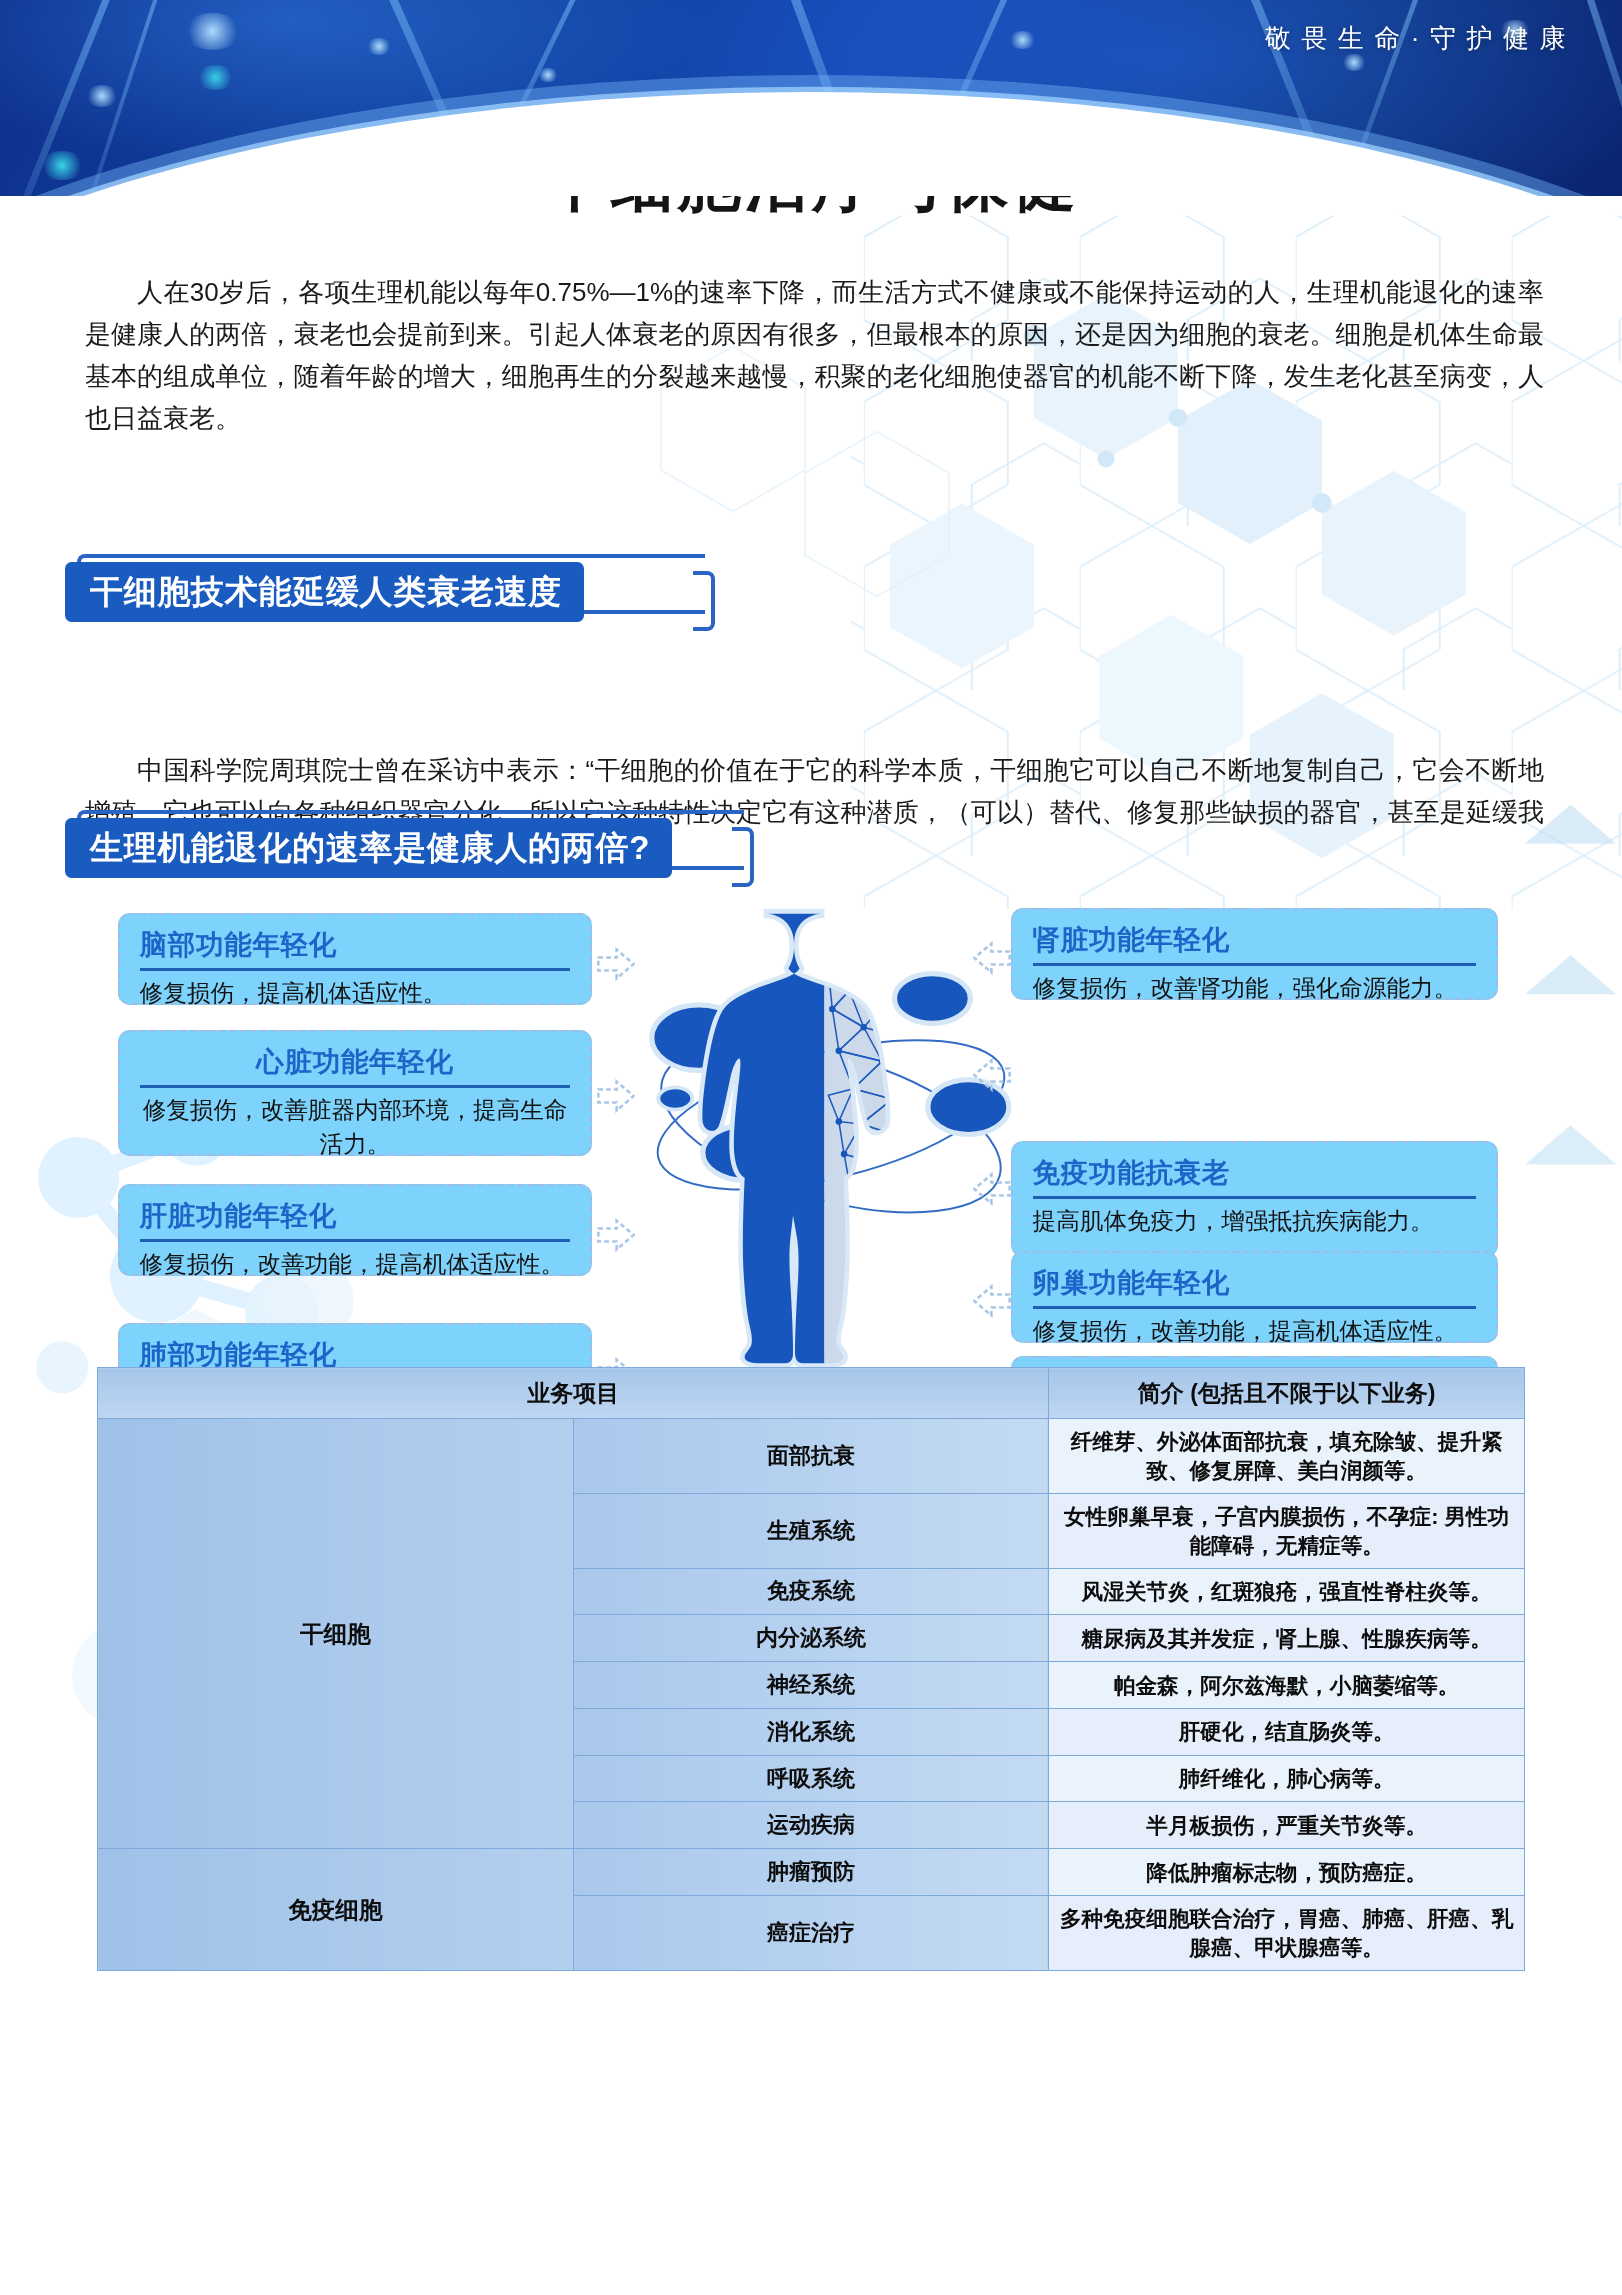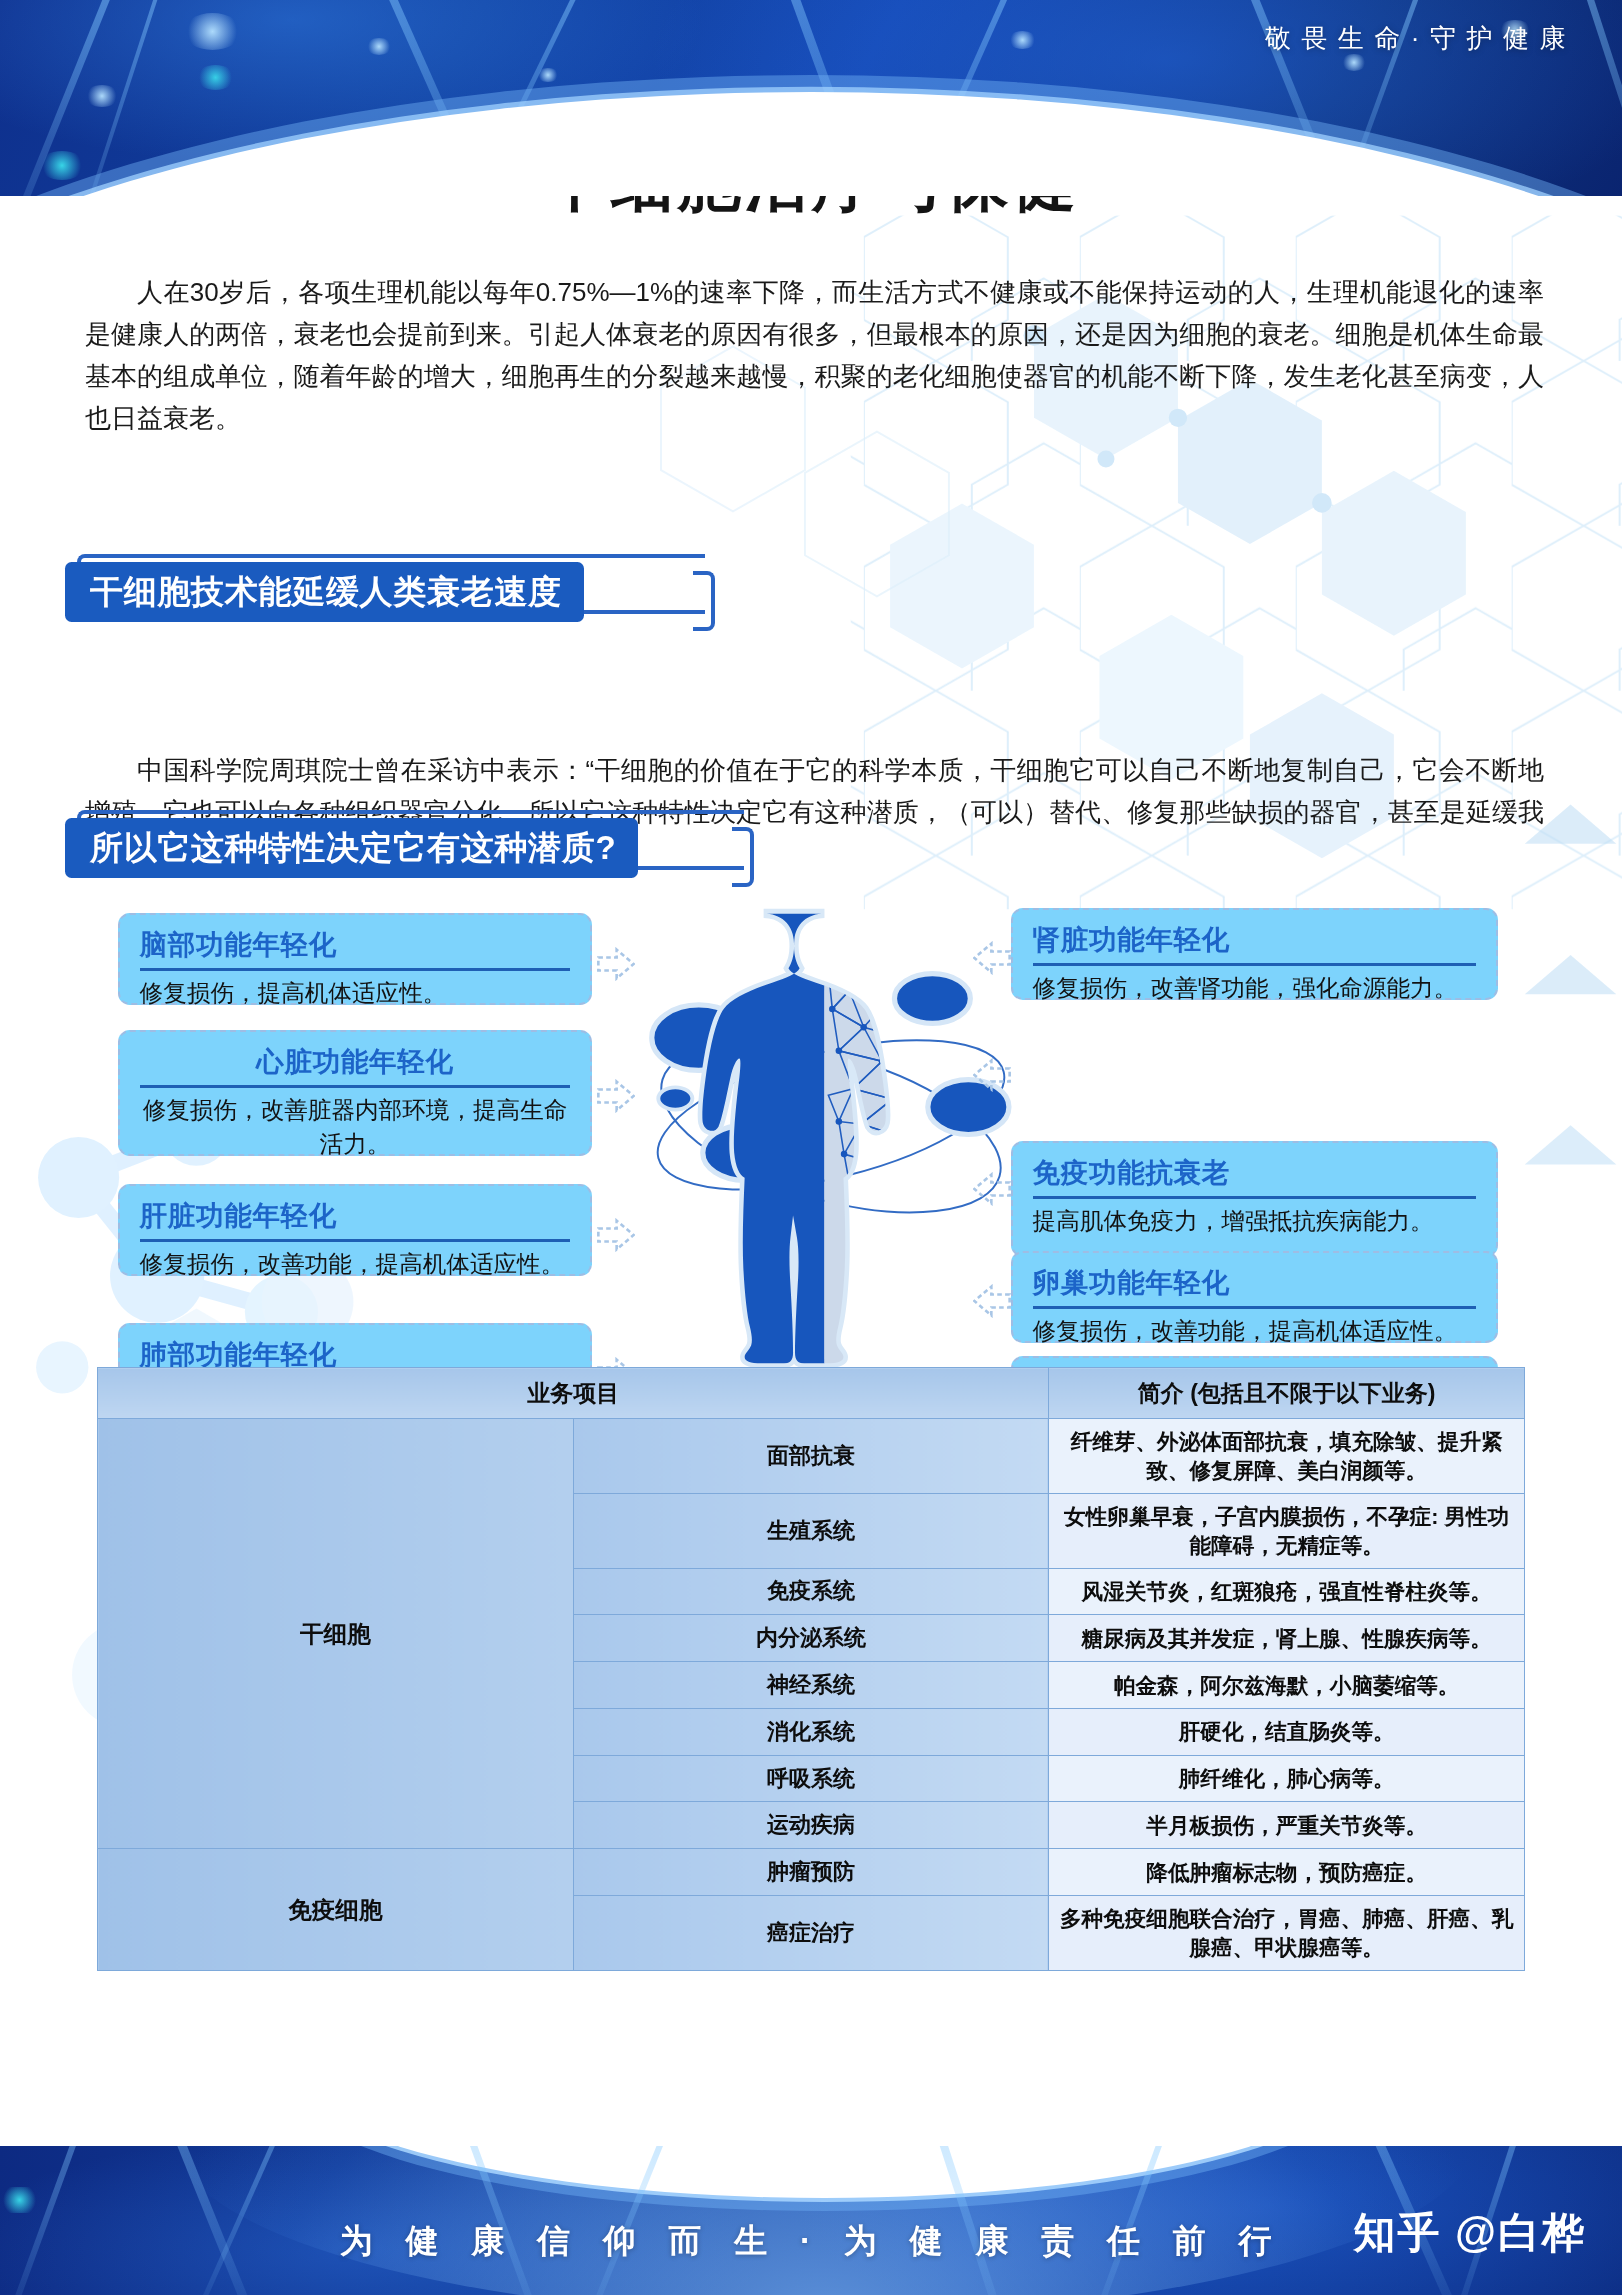--- a/index.html
+++ b/index.html
@@ -384,21 +384,21 @@
       <div class="tab-shadow" style="width:628px;"></div>
       <div class="tab-shadow-r" style="left:628px;"></div>
       <span class="tab-main">干细胞技术能延缓人类衰老速度</span>
     </div>
 
     <div class="para para-3">中国科学院周琪院士曾在采访中表示：“干细胞的价值在于它的科学本质，干细胞它可以自己不断地复制自己，它会不断地增殖，它也可以向各种组织器官分化。所以它这种特性决定它有这种潜质，（可以）替代、修复那些缺损的器官，甚至是延缓我们的衰老，增强我们的健康。”</div>
 
     <div class="sec-head sec-head-2">
       <div class="tab-shadow" style="width:667px;"></div>
       <div class="tab-shadow-r" style="left:667px;"></div>
-      <span class="tab-main">所以它这种特性决定它有这种潜质?</span>
+      <span class="tab-main">生理机能退化的速率是健康人的两倍?</span>
     </div>
 
     <div class="fbox" style="left:118px; top:717px; width:474px; height:92px;">
       <div class="fb-title">脑部功能年轻化</div>
       <div class="fb-rule"></div>
       <div class="fb-desc">修复损伤，提高机体适应性。</div>
     </div>
     <svg class="arrow" style="left:597px; top:751px;" viewBox="0 0 58 52">
       <path d="M2 16 L30 16 L30 4 L56 26 L30 48 L30 36 L2 36 Z" fill="none" stroke="#a9c6e6" stroke-width="4" stroke-dasharray="7 5"></path>
     </svg>
@@ -681,37 +681,15 @@
           </tr>
           <tr>
             <td class="item">癌症治疗</td>
             <td class="desc">多种免疫细胞联合治疗，胃癌、肺癌、肝癌、乳腺癌、甲状腺癌等。</td>
           </tr>
         </tbody>
     </table>
 
   </div>
 
-  <div class="bottom-banner">
-    <div class="bottom-arc"></div>
-    <div class="bottom-arc-white"></div>
-
-    <div class="diag" style="left:79px;top:-26px;width:5.9px;height:222px;transform:rotate(20deg);"></div>
-    <div class="diag" style="left:164px;top:-33px;width:8.5px;height:236px;transform:rotate(-22deg);"></div>
-    <div class="diag" style="left:281px;top:-26px;width:5.2px;height:222px;transform:rotate(24deg);"></div>
-    <div class="diag" style="left:458px;top:-33px;width:7.2px;height:236px;transform:rotate(-20deg);"></div>
-    <div class="diag" style="left:667px;top:-26px;width:5.9px;height:222px;transform:rotate(22deg);"></div>
-    <div class="diag" style="left:929px;top:-33px;width:7.9px;height:236px;transform:rotate(-18deg);"></div>
-    <div class="diag" style="left:1165px;top:-26px;width:5.9px;height:222px;transform:rotate(20deg);"></div>
-    <div class="diag" style="left:1361px;top:-33px;width:9.2px;height:236px;transform:rotate(-24deg);"></div>
-    <div class="diag" style="left:1518px;top:-26px;width:5.9px;height:222px;transform:rotate(18deg);"></div>
-
-    <div class="glow" style="left:118px;top:92px;width:33px;height:21px;"></div>
-    <div class="glow" style="left:589px;top:39px;width:30px;height:19.6px;"></div>
-    <div class="glow" style="left:1394px;top:105px;width:39px;height:26px;background:radial-gradient(circle,rgba(60,230,240,.9),rgba(60,230,240,0) 70%);"></div>
-    <div class="glow" style="left:1557px;top:72px;width:29px;height:18.3px;"></div>
-
-    <div class="bottom-slogan">为 健 康 信 仰 而 生 · 为 健 康 责 任 前 行</div>
-    <div class="watermark">知乎 @白桦</div>
-  </div>
 
 </div>
 
 
 </body></html>

